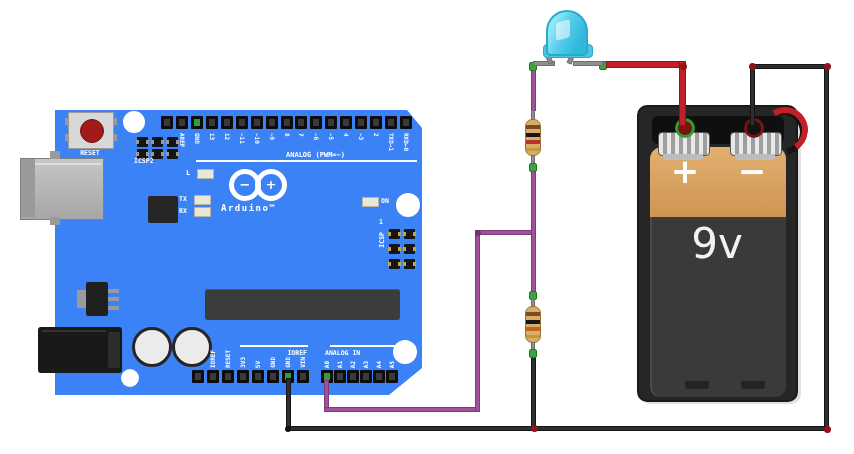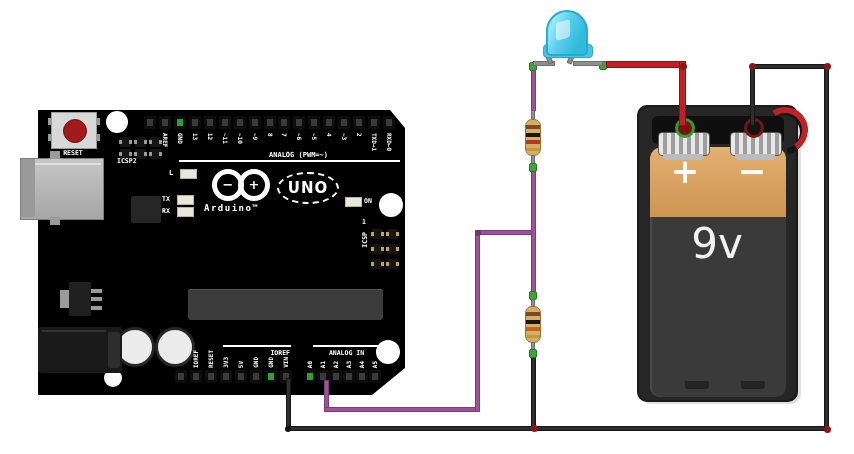--- a/index.html
+++ b/index.html
@@ -1,20 +1,20 @@
 <!DOCTYPE html>
 <html><head>
 <meta charset="utf-8">
 <style>
   html,body{margin:0;padding:0;background:#fff;}
   #canvas{position:relative;width:854px;height:454px;background:#ffffff;overflow:hidden;
           font-family:"DejaVu Sans",sans-serif;}
   .abs{position:absolute;}
   
-  #board{position:absolute;left:38px;top:110px;width:367px;height:285px;background:#000000;
+  #board{position:absolute;left:55px;top:110px;width:367px;height:285px;background:#3b82f6;
          clip-path:polygon(0 0,352px 0,367px 18px,367px 258px,334px 285px,0 285px);}
   .hole{position:absolute;border-radius:50%;background:#ffffff;}
   .silk{color:#fff;font-family:"DejaVu Sans Mono",monospace;font-weight:bold;}
   .silkline{position:absolute;height:2px;background:#ffffff;}
   
   .pin-header{position:absolute;}
   .socket{position:absolute;width:12px;height:13px;background:#0d0d0d;border-radius:1px;}
   .socket::after{content:"";position:absolute;left:3px;top:3px;width:6px;height:7px;background:#3a3a3a;}
   .socket.green::after{background:#2f9e36;}
   .pin-label{position:absolute;writing-mode:vertical-rl;font-family:"DejaVu Sans Mono",monospace;
@@ -118,23 +118,20 @@
     <div class="ledrect" style="left:139px;top:97px;"></div>
     <div class="ledrect" style="left:307px;top:87px;"></div>
     <div class="abs silk" style="left:326px;top:87px;font-size:6.5px;">ON</div>
 
     <div class="abs" style="left:174px;top:59px;width:22px;height:22px;border:5px solid #fff;border-radius:50%;text-align:center;">
       <span class="silk" style="font-size:13px;line-height:22px;font-family:'DejaVu Sans',sans-serif;">−</span>
     </div>
     <div class="abs" style="left:200px;top:59px;width:22px;height:22px;border:5px solid #fff;border-radius:50%;text-align:center;">
       <span class="silk" style="font-size:13px;line-height:22px;font-family:'DejaVu Sans',sans-serif;">+</span>
     </div>
-    <div class="abs" style="left:239px;top:62px;width:58px;height:28px;border:2px dashed #fff;border-radius:50%;text-align:center;">
-      <span class="silk" style="font-size:15px;line-height:28px;letter-spacing:1px;font-family:'DejaVu Sans',sans-serif;font-weight:bold;color:#fff;">UNO</span>
-    </div>
     <div class="abs silk" style="left:166px;top:93px;width:110px;font-size:9px;letter-spacing:1.5px;">Arduino™</div>
 
     <div class="abs" style="left:93px;top:86px;width:30px;height:27px;background:#262626;border-radius:2px;"></div>
 
     <div class="abs silk" style="left:324px;top:108px;font-size:6.5px;">1</div>
     <div class="pin-label" style="left:323px;top:122px;transform:rotate(180deg);font-size:6.5px;">ICSP</div>
     <div class="abs" style="left:334px;top:119px;width:27px;height:42px;">
       <div class="icsp-pin icsp-gold" style="left:0;top:0;"></div>
         <div class="icsp-pin icsp-gold" style="left:15px;top:0;"></div>
       <div class="icsp-pin icsp-gold" style="left:0;top:15px;"></div>
@@ -150,21 +147,21 @@
 
     <div class="abs" style="left:31px;top:172px;width:22px;height:34px;background:#202020;border-radius:2px;"></div>
     <div class="abs" style="left:22px;top:180px;width:9px;height:18px;background:#9a9a9a;"></div>
     <div class="abs" style="left:53px;top:179px;width:11px;height:4px;background:#9a9a9a;"></div>
     <div class="abs" style="left:53px;top:187px;width:11px;height:4px;background:#9a9a9a;"></div>
     <div class="abs" style="left:53px;top:196px;width:11px;height:4px;background:#9a9a9a;"></div>
 
     <div class="silkline" style="left:185px;top:235px;width:68px;"></div>
     <div class="abs silk" style="left:190px;top:239px;width:62px;text-align:right;font-size:6.5px;">IOREF</div>
     <div class="silkline" style="left:275px;top:235px;width:72px;"></div>
-    <div class="abs silk" style="left:270px;top:239px;width:77px;text-align:center;font-size:6.5px;">ANALOG IN</div>
+    <div class="abs silk" style="left:270px;top:239px;width:77px;text-align:left;font-size:6.5px;">ANALOG IN</div>
 
     <div class="pin-header" style="left:137px;top:222px;width:120px;height:51px;">
         <div class="socket" style="left: 0px; top: 38px;"></div>
         <div class="socket" style="left: 15px; top: 38px;"></div>
         <span class="pin-label above" style="left: 17px;">IOREF</span>
         <div class="socket" style="left: 30px; top: 38px;"></div>
         <span class="pin-label above" style="left: 32px;">RESET</span>
         <div class="socket" style="left: 45px; top: 38px;"></div>
         <span class="pin-label above" style="left: 47px;">3V3</span>
         <div class="socket" style="left: 60px; top: 38px;"></div>

